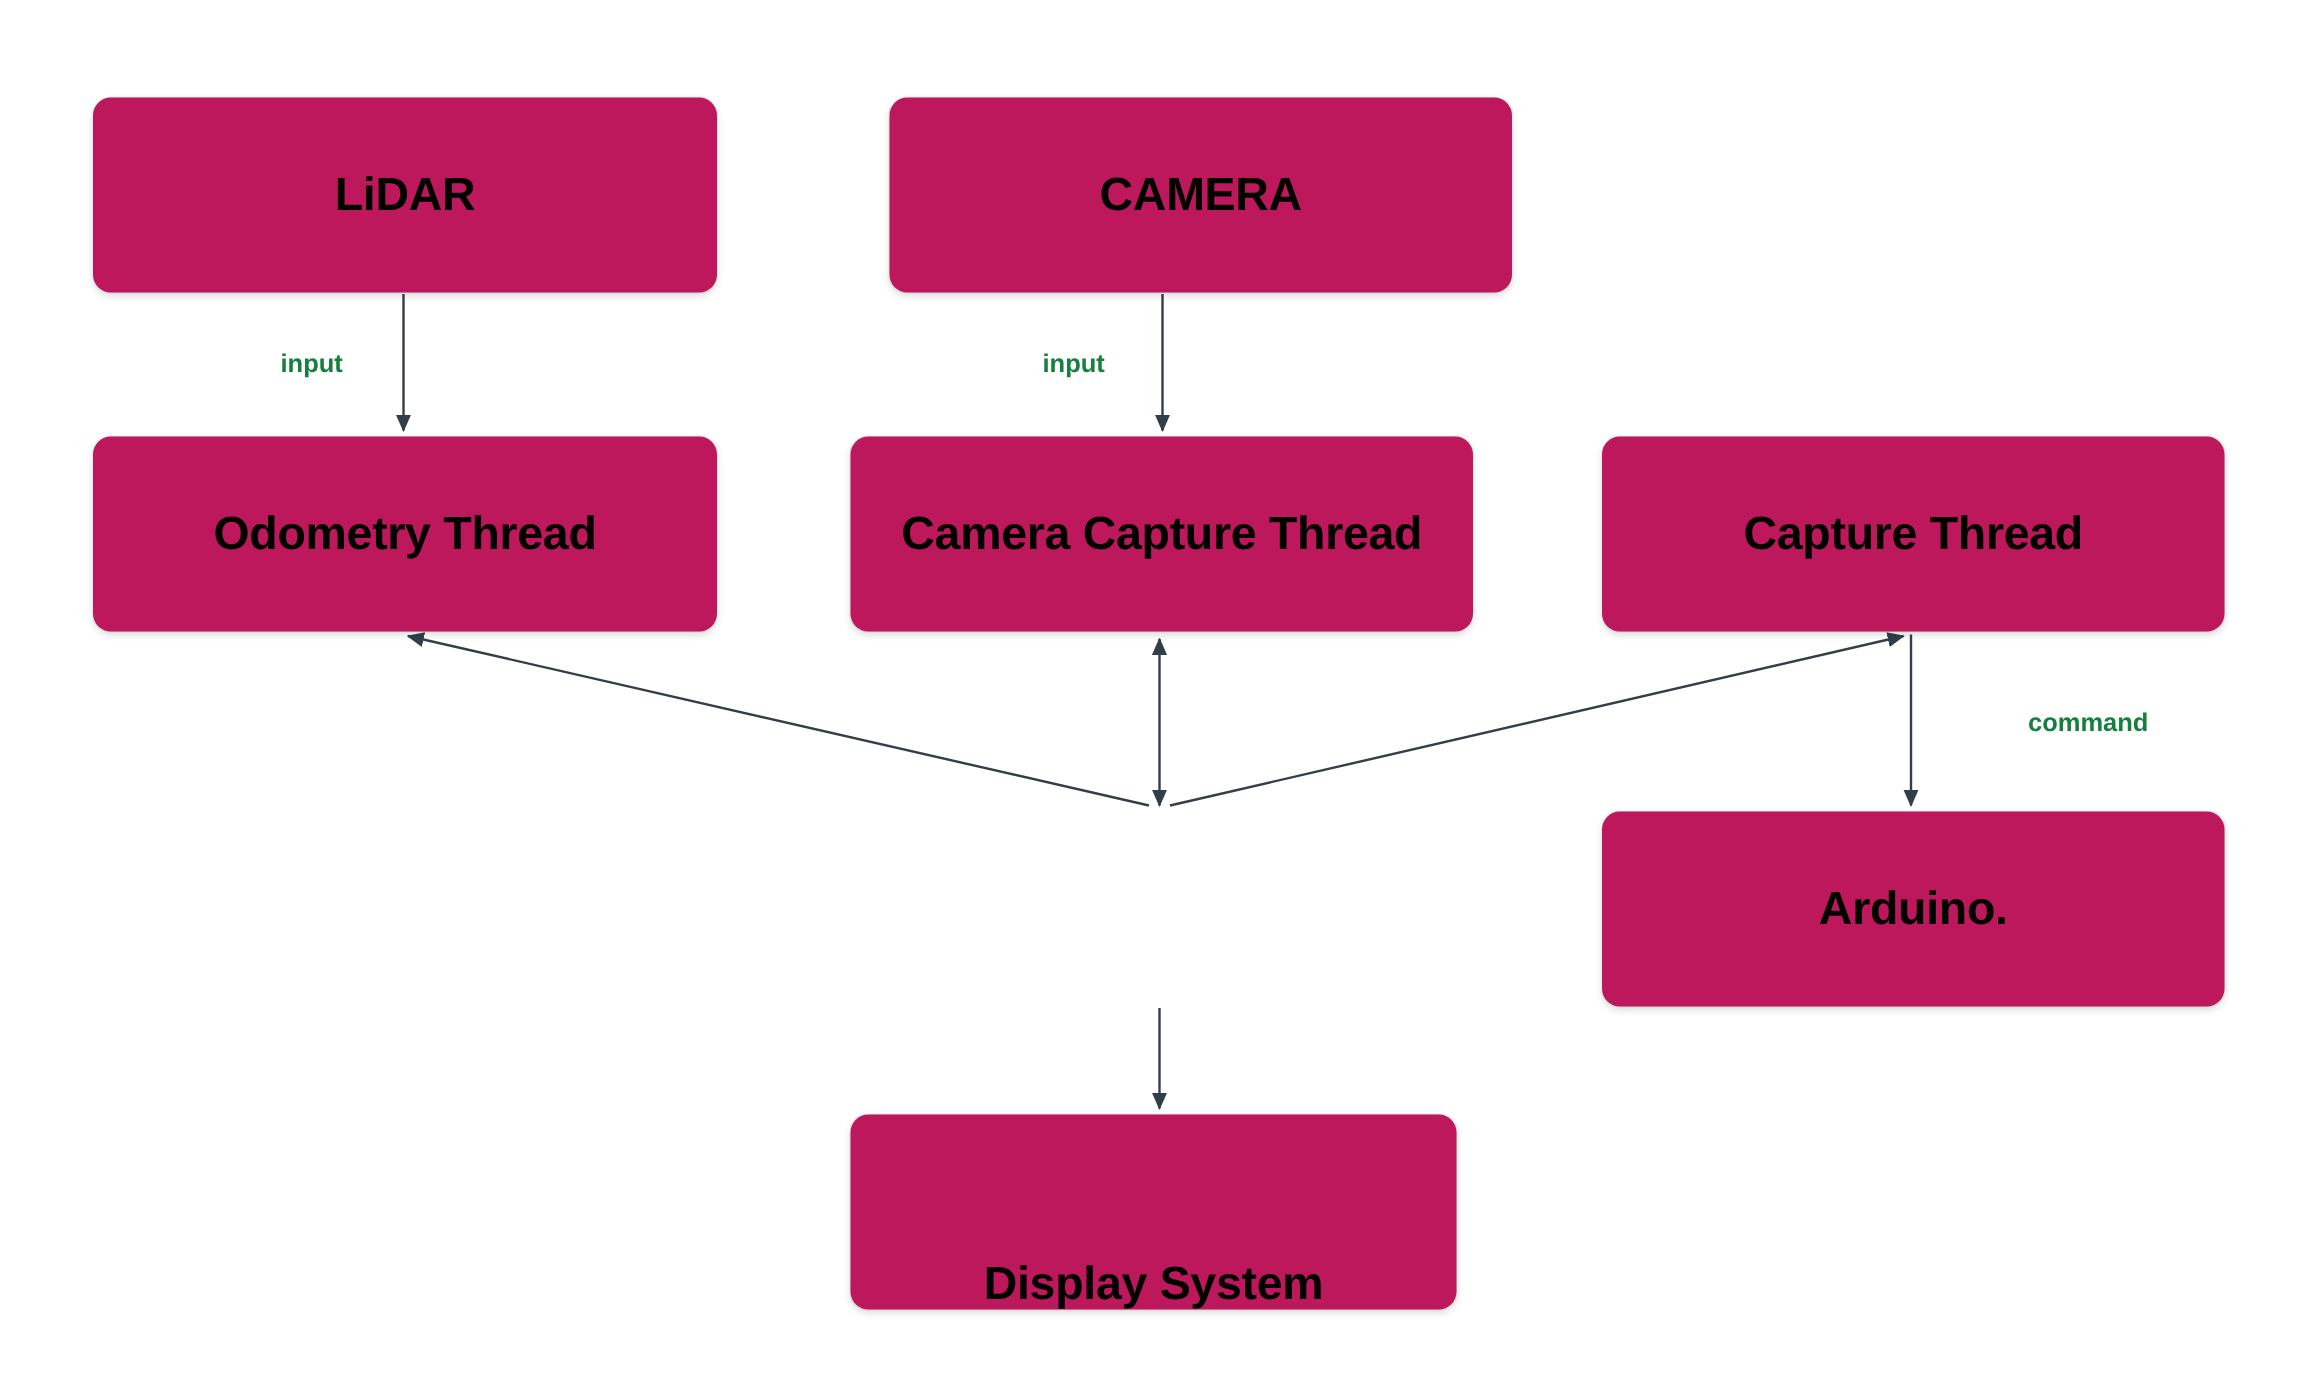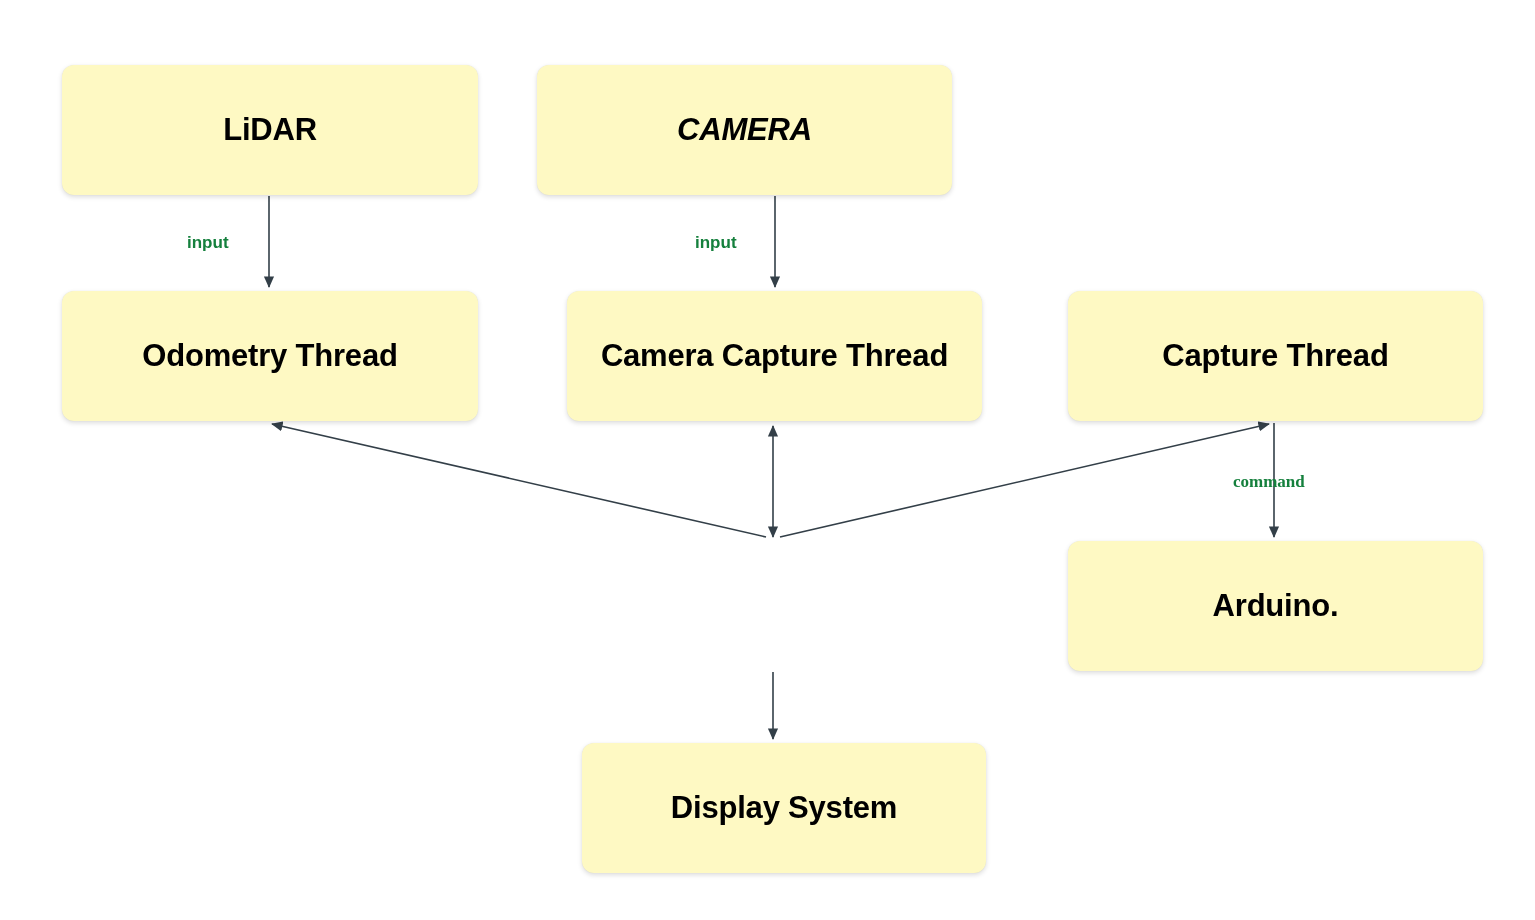--- a/index.html
+++ b/index.html
@@ -8,21 +8,21 @@
     background:#ffffff;
     font-family:"Liberation Sans",sans-serif;
     overflow:hidden;
   }
   #canvas{position:relative;width:1535px;height:920px;}
 
   #edge-layer{position:absolute;left:0;top:0;width:1535px;height:920px;z-index:1;}
 
   .node{
     position:absolute;
-    background:#fef9c3;
+    background:#be185d;
     border-radius:12px;
     box-shadow:0 2px 5px rgba(0,0,0,0.14), 0 0 1px rgba(0,0,0,0.10);
     display:flex;align-items:center;justify-content:center;
     z-index:2;
     box-sizing:border-box;
   }
   .node-label{
     color:#000000;
     font-weight:bold;
     font-size:31px;
@@ -68,44 +68,44 @@
       <line x1="1274" y1="423" x2="1274" y2="537" marker-end="url(#ah)"></line>
 
       <line x1="773" y1="672" x2="773" y2="739" marker-end="url(#ah)"></line>
     </g>
   </svg>
 
   <div class="node" style="left:62px;top:65px;width:416px;height:130px;">
     <span class="node-label">LiDAR</span>
   </div>
 
-  <div class="node" style="left:537px;top:65px;width:415px;height:130px;font-style:italic;">
+  <div class="node" style="left:593px;top:65px;width:415px;height:130px;">
     <span class="node-label">CAMERA</span>
   </div>
 
   <div class="node" style="left:62px;top:291px;width:416px;height:130px;">
     <span class="node-label">Odometry Thread</span>
   </div>
 
   <div class="node" style="left:567px;top:291px;width:415px;height:130px;">
     <span class="node-label">Camera Capture Thread</span>
   </div>
 
   <div class="node" style="left:1068px;top:291px;width:415px;height:130px;">
     <span class="node-label">Capture Thread</span>
   </div>
 
 
   <div class="node" style="left:1068px;top:541px;width:415px;height:130px;">
     <span class="node-label">Arduino.</span>
   </div>
 
-  <div class="node" style="left:582px;top:743px;width:404px;height:130px;">
+  <div class="node" style="left:567px;top:743px;width:404px;height:130px;align-items:flex-end;">
     <span class="node-label">Display System</span>
   </div>
 
   <div class="edge-label" style="left:187px;top:233px;">input</div>
 
   <div class="edge-label" style="left:695px;top:233px;">input</div>
 
-  <div class="edge-label" style="left:1233px;top:472px;font-family:Liberation Serif, serif;">command</div>
+  <div class="edge-label" style="left:1352px;top:472px;">command</div>
 
 </div>
 
 </body></html>

